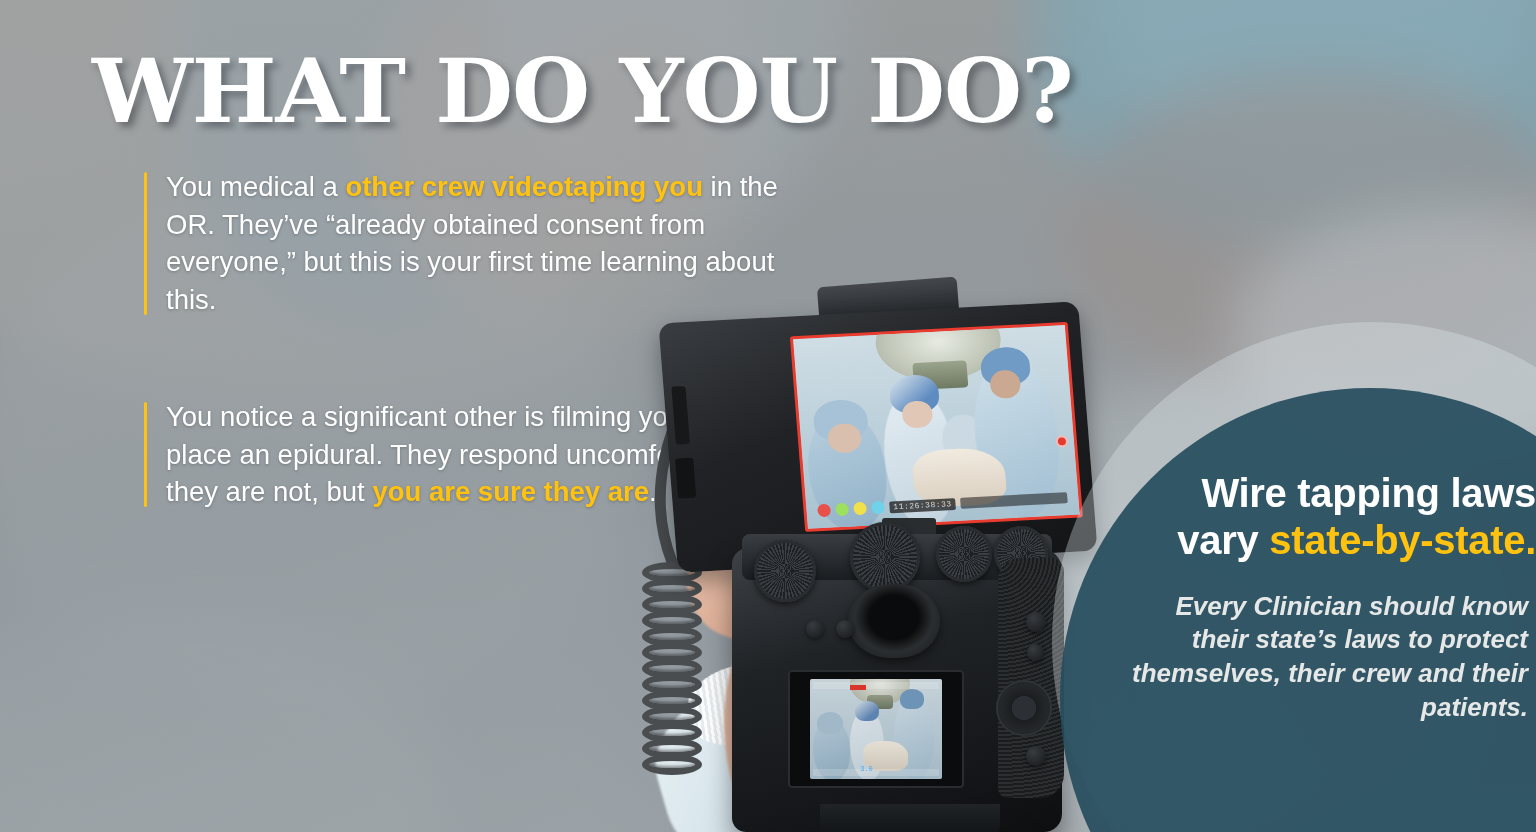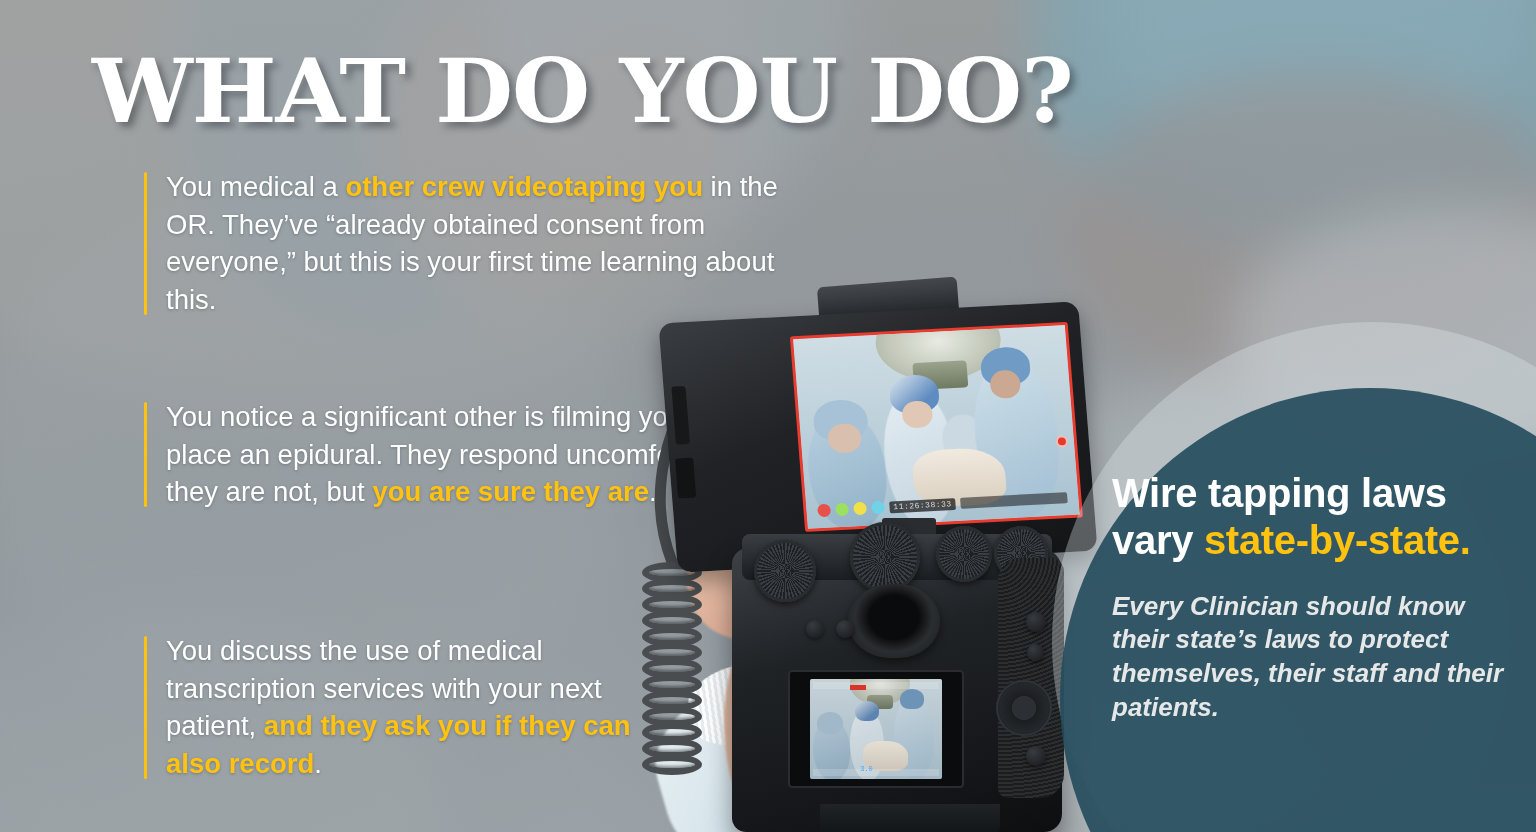--- a/index.html
+++ b/index.html
@@ -270,21 +270,21 @@
     border-radius:50%;
     background:rgba(226,234,238,.34);
   }
   .circle{
     position:absolute;left:1060px;top:388px;width:620px;height:620px;
     border-radius:50%;
     background:rgba(34,74,91,.90);
   }
   .callout{
     position:absolute;left:1112px;top:470px;width:424px;
-    text-align:left;color:#ffffff;
+    text-align:right;color:#ffffff;
   }
   .callout h2{
     margin:0;
     font-size:40px;line-height:1.17;font-weight:700;letter-spacing:-.3px;
   }
   .callout h2 .hl{color:#ffc20e;}
   .callout .sub-wrap{position:relative;margin-top:26px;padding-right:8px;}
   .callout .sub{
     margin:0;
     font-size:26px;line-height:1.3;font-weight:700;font-style:italic;
@@ -327,21 +327,20 @@
       <span><span>You medical a </span><span class="hl">other crew videotaping you</span><span> in the OR. They’ve “already obtained consent from everyone,” but this is your first time learning about this.</span></span>
     </div>
 
     <div class="block" id="block-2">
       <span class="rule"></span>
       <span><span>You notice a significant other is filming you place an epidural. They respond uncomfortably they are not, but </span><span class="hl">you are sure they are</span><span>.</span></span>
     </div>
 
     <div class="block" id="block-3">
       <span class="rule"></span>
-      <span><span>You discuss the use of medical transcription services with your next patient, </span><span class="hl">and they ask you if they can also record</span><span>.</span></span>
     </div>
 
   </div>
 
   <div class="rig">
 
     <div class="sleeve"></div>
     <div class="cuff"></div>
     <div class="forearm"></div>
     <div class="thumb"></div>
@@ -441,17 +440,17 @@
     </div>
   </div>
 
   <div class="circle-back"></div>
   <div class="circle"></div>
 
   <div class="callout">
     <h2><span>Wire tapping laws vary </span><span class="hl">state-by-state</span><span class="hl">.</span></h2>
     <div class="sub-wrap">
 
-      <p class="sub">Every Clinician should know their state’s laws to protect themselves, their staff and their patients.</p>
+      <p class="sub">Every Clinician should know their state’s laws to protect themselves, their crew and their patients.</p>
     </div>
   </div>
 
 </div>
 
 </body></html>

